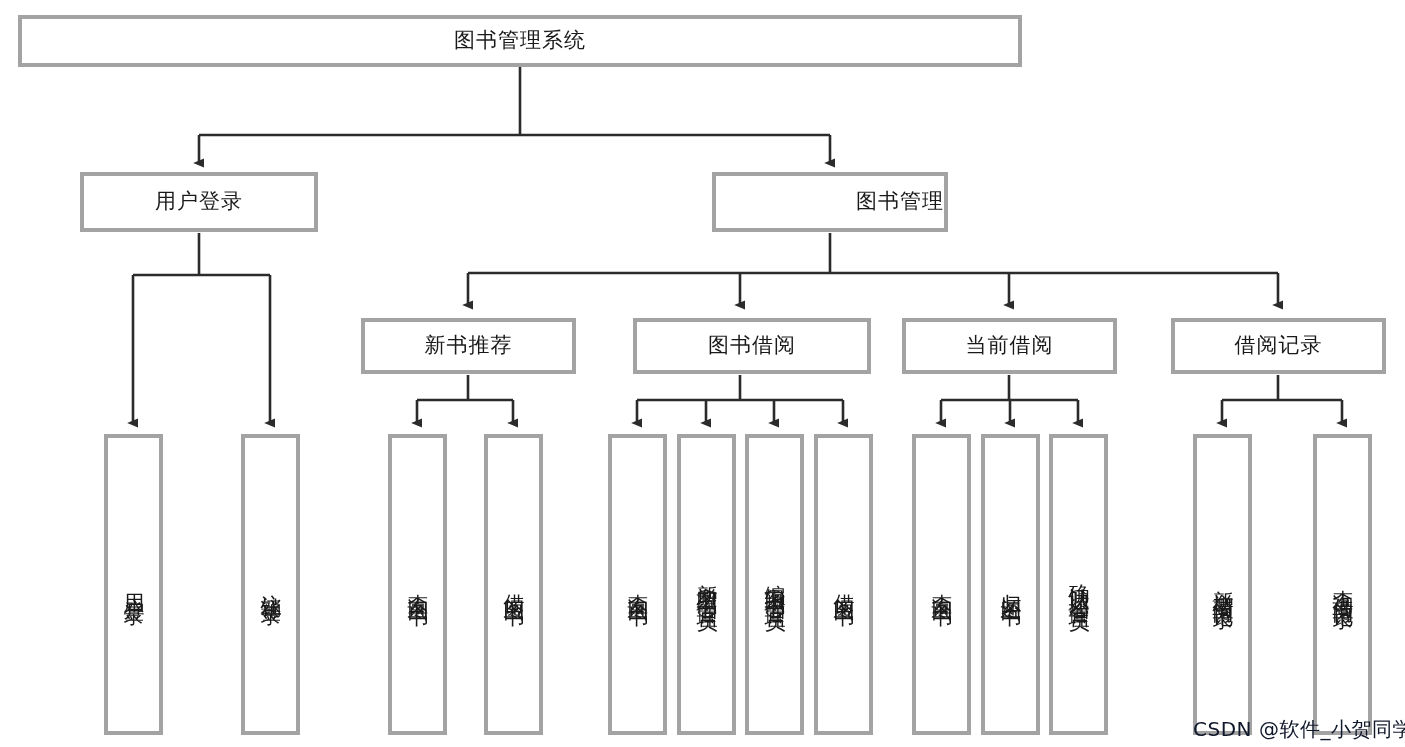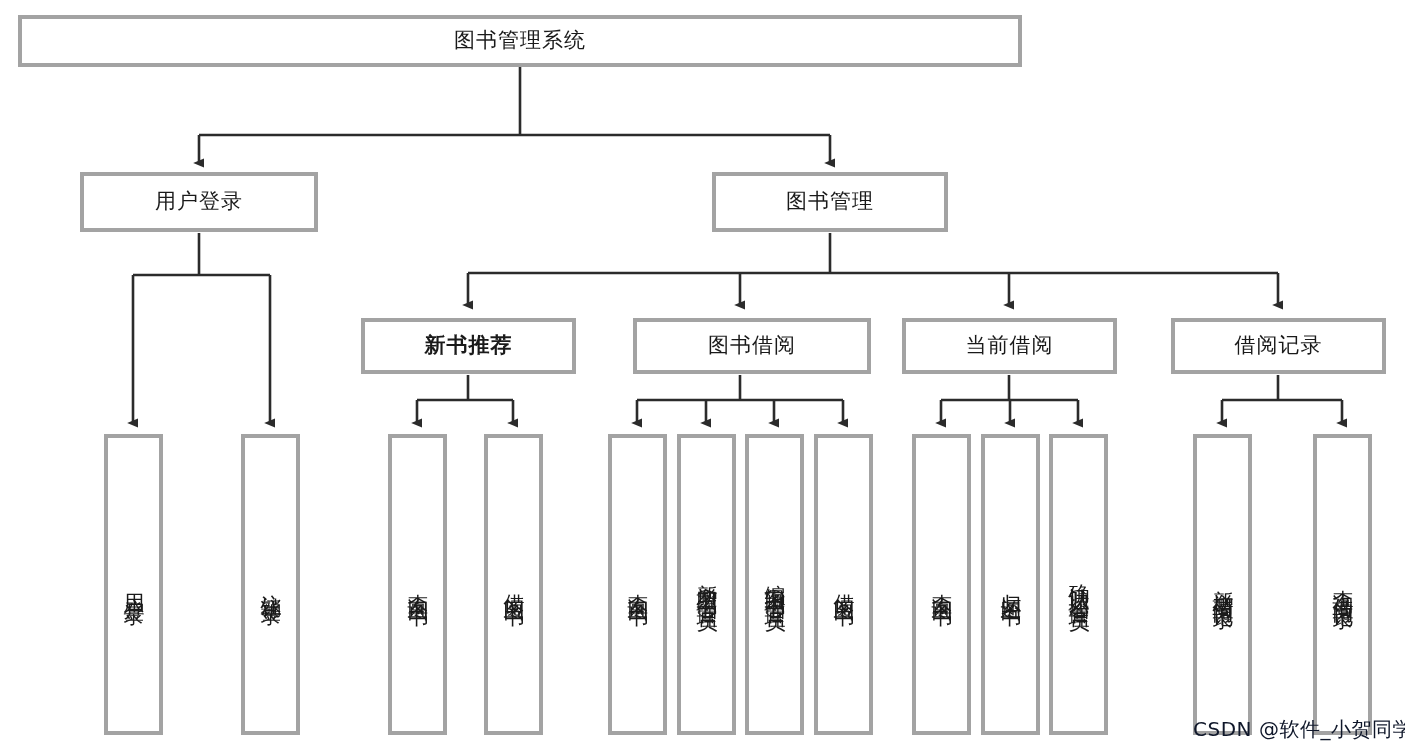--- a/index.html
+++ b/index.html
@@ -122,25 +122,25 @@
   </svg>
 
   <div class="node node-h" style="left:18px; top:15px; width:1004px; height:52px;">
     <span>图书管理系统</span>
   </div>
 
   <div class="node node-h" style="left:80px; top:172px; width:238px; height:60px;">
     <span>用户登录</span>
   </div>
 
-  <div class="node node-h" style="left:712px; top:172px; width:236px; height:60px;">
+  <div class="node node-h" style="left:712px; top:172px; width:236px; height:60px;justify-content:flex-end;">
     <span>图书管理</span>
   </div>
 
-  <div class="node node-h" style="left:361px; top:318px; width:215px; height:56px;font-weight:bold;">
+  <div class="node node-h" style="left:361px; top:318px; width:215px; height:56px;">
     <span>新书推荐</span>
   </div>
 
   <div class="node node-h" style="left:633px; top:318px; width:238px; height:56px;">
     <span>图书借阅</span>
   </div>
 
   <div class="node node-h" style="left:902px; top:318px; width:215px; height:56px;">
     <span>当前借阅</span>
   </div>

